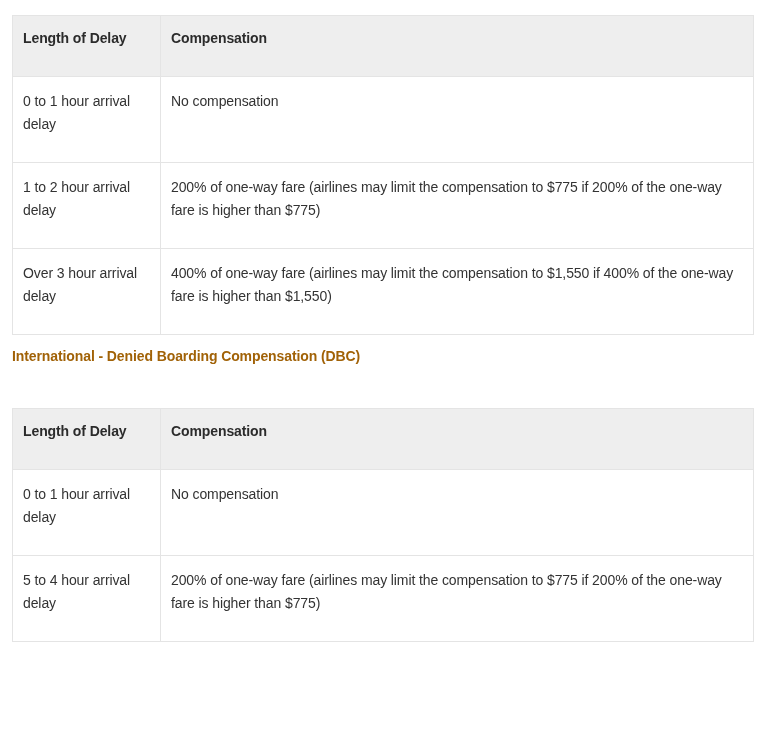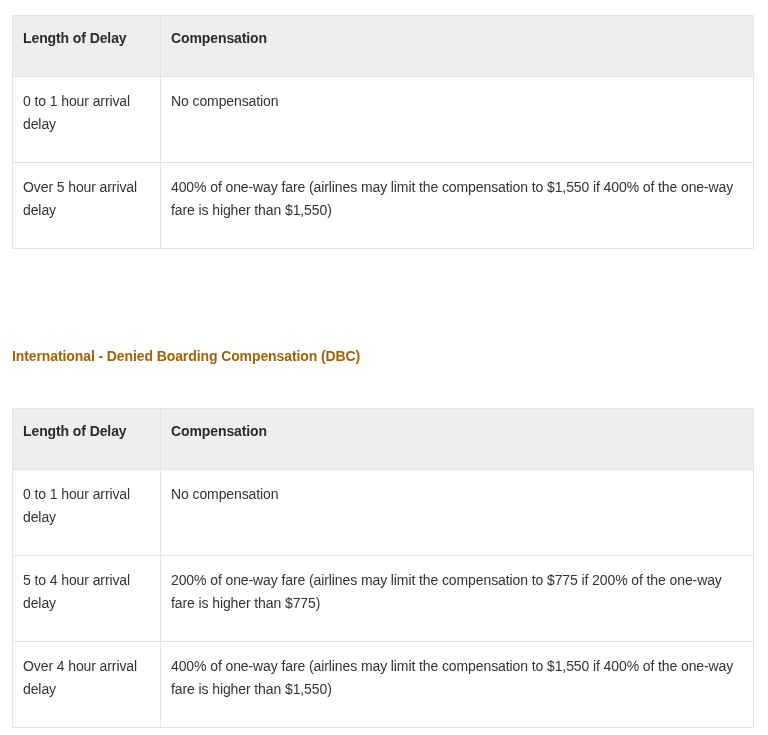--- a/index.html
+++ b/index.html
@@ -71,21 +71,25 @@
       <th>Length of Delay</th>
       <th>Compensation</th>
     </tr>
   </thead>
   <tbody>
     <tr class="row">
       <td>0 to 1 hour arrival delay</td>
       <td>No compensation</td>
     </tr>
     <tr class="row">
-      <td>Over 5 hour arrival delay</td>
+      <td>1 to 2 hour arrival delay</td>
+      <td>200% of one-way fare (airlines may limit the compensation to $775 if 200% of the one-way fare is higher than $775)</td>
+    </tr>
+    <tr class="row">
+      <td>Over 3 hour arrival delay</td>
       <td>400% of one-way fare (airlines may limit the compensation to $1,550 if 400% of the one-way fare is higher than $1,550)</td>
     </tr>
   </tbody>
 </table>
 
 <div class="section-heading">International - Denied Boarding Compensation (DBC)</div>
 
 <table class="tbl" id="table2">
   <colgroup>
       <col class="c1">
@@ -99,18 +103,14 @@
   </thead>
   <tbody>
     <tr class="row">
       <td>0 to 1 hour arrival delay</td>
       <td>No compensation</td>
     </tr>
     <tr class="row">
       <td>5 to 4 hour arrival delay</td>
       <td>200% of one-way fare (airlines may limit the compensation to $775 if 200% of the one-way fare is higher than $775)</td>
     </tr>
-    <tr class="row">
-      <td>Over 4 hour arrival delay</td>
-      <td>400% of one-way fare (airlines may limit the compensation to $1,550 if 400% of the one-way fare is higher than $1,550)</td>
-    </tr>
   </tbody>
 </table>
 
 </body></html>

